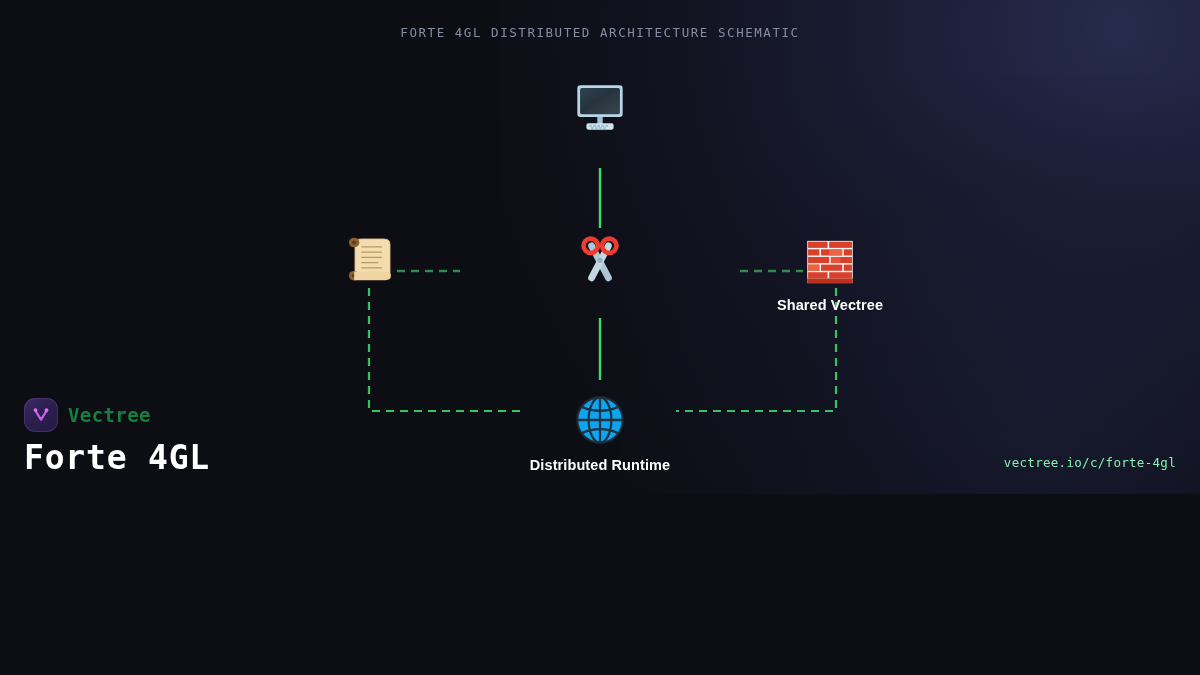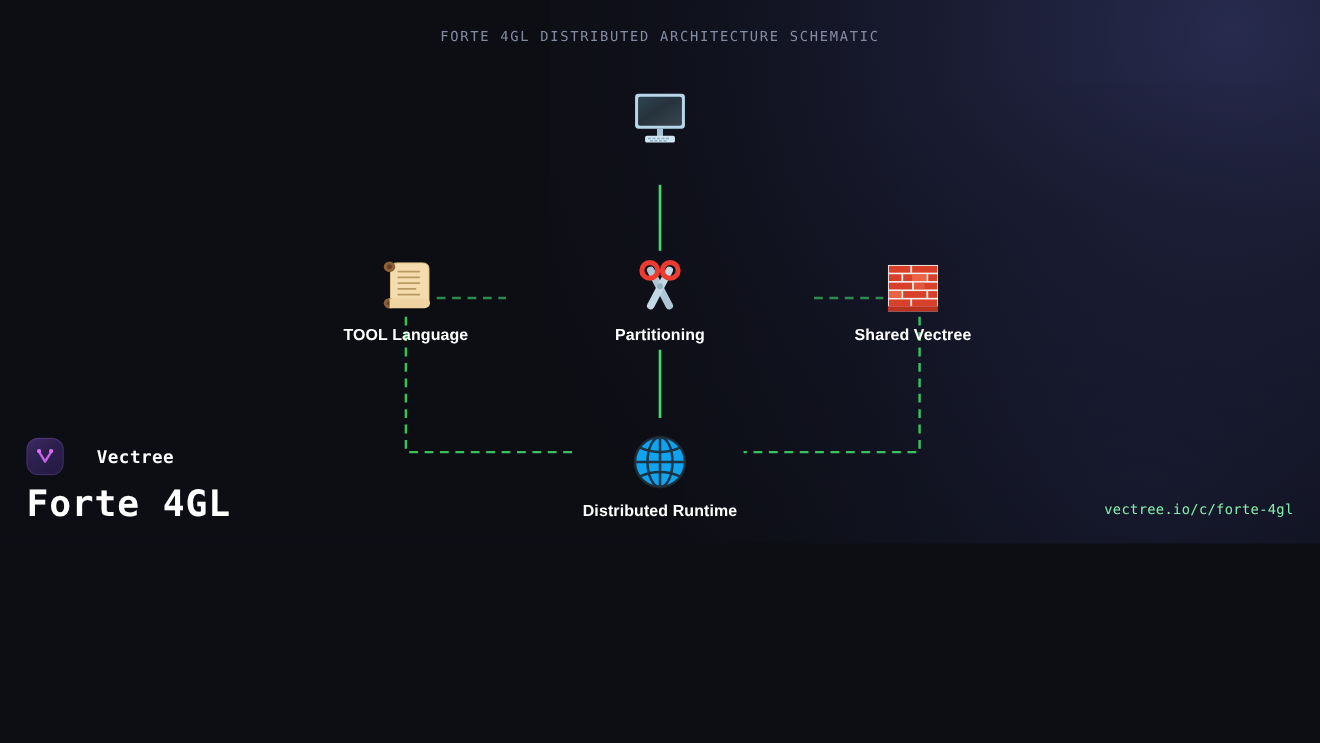--- a/index.html
+++ b/index.html
@@ -104,25 +104,24 @@
   #brand-logo {
     width:34px; height:34px;
     border-radius:11px;
     background:linear-gradient(145deg,#3b2a63 0%,#2b1f4d 48%,#241a42 100%);
     display:flex; align-items:center; justify-content:center;
     box-shadow:0 0 0 1px rgba(150,110,220,0.22) inset;
     flex:none;
   }
   #brand-name {
     font-family:"DejaVu Sans Mono","Liberation Mono",monospace;
-    font-size:16px;
+    font-size:19px;
     font-weight:bold;
-    color:#ffffff;
+    color:#15803d;
     letter-spacing:0.4px;
-    margin-left:20px;
   }
   #brand-title {
     font-family:"DejaVu Sans Mono","Liberation Mono",monospace;
     font-size:33px;
     font-weight:bold;
     color:#ffffff;
     letter-spacing:0.8px;
     line-height:1.05;
   }
   #footer-url {
@@ -200,34 +199,32 @@
           <line x1="24" y1="35" x2="42" y2="35"></line>
           <line x1="24" y1="41" x2="46" y2="41"></line>
         </g>
         <ellipse cx="15" cy="12" rx="6" ry="5.5" fill="#8a6034"></ellipse>
         <ellipse cx="15" cy="12" rx="2.6" ry="2.4" fill="#5e3f21"></ellipse>
         <ellipse cx="15" cy="50" rx="6" ry="5.5" fill="#8a6034"></ellipse>
         <ellipse cx="15" cy="50" rx="2.6" ry="2.4" fill="#5e3f21"></ellipse>
         <path d="M15 45 h36 q6 0 6 5 t-6 5 h-36 z" fill="#f0d4a2"></path>
       </svg>
     </div>
-    <div class="node-label">TOOL Language</div>
   </div>
 
   <div class="node" style="left:600px; top:228px;">
     <div class="icon-wrap">
       <svg width="54" height="54" viewBox="0 0 64 64" xmlns="http://www.w3.org/2000/svg">
         <path d="M22 14 L42 52" stroke="#aec6d4" stroke-width="8" stroke-linecap="round" fill="none"></path>
         <path d="M42 14 L22 52" stroke="#c3d8e3" stroke-width="8" stroke-linecap="round" fill="none"></path>
         <circle cx="21" cy="14" r="8.5" fill="none" stroke="#ee3b2f" stroke-width="5.5"></circle>
         <circle cx="43" cy="14" r="8.5" fill="none" stroke="#ee3b2f" stroke-width="5.5"></circle>
         <circle cx="32" cy="31" r="3.2" fill="#93b2c2"></circle>
       </svg>
     </div>
-    <div class="node-label">Partitioning</div>
   </div>
 
   <div class="node" style="left:830px; top:228px;">
     <div class="icon-wrap">
       <svg width="52" height="52" viewBox="0 0 64 64" xmlns="http://www.w3.org/2000/svg">
         <rect x="4" y="6" width="56" height="52" fill="#f2f2f2"></rect>
         <g fill="#d8402a">
           <rect x="5" y="7" width="24" height="7.6"></rect>
           <rect x="31" y="7" width="28" height="7.6"></rect>
           <rect x="5" y="16.4" width="14" height="7.6"></rect>

